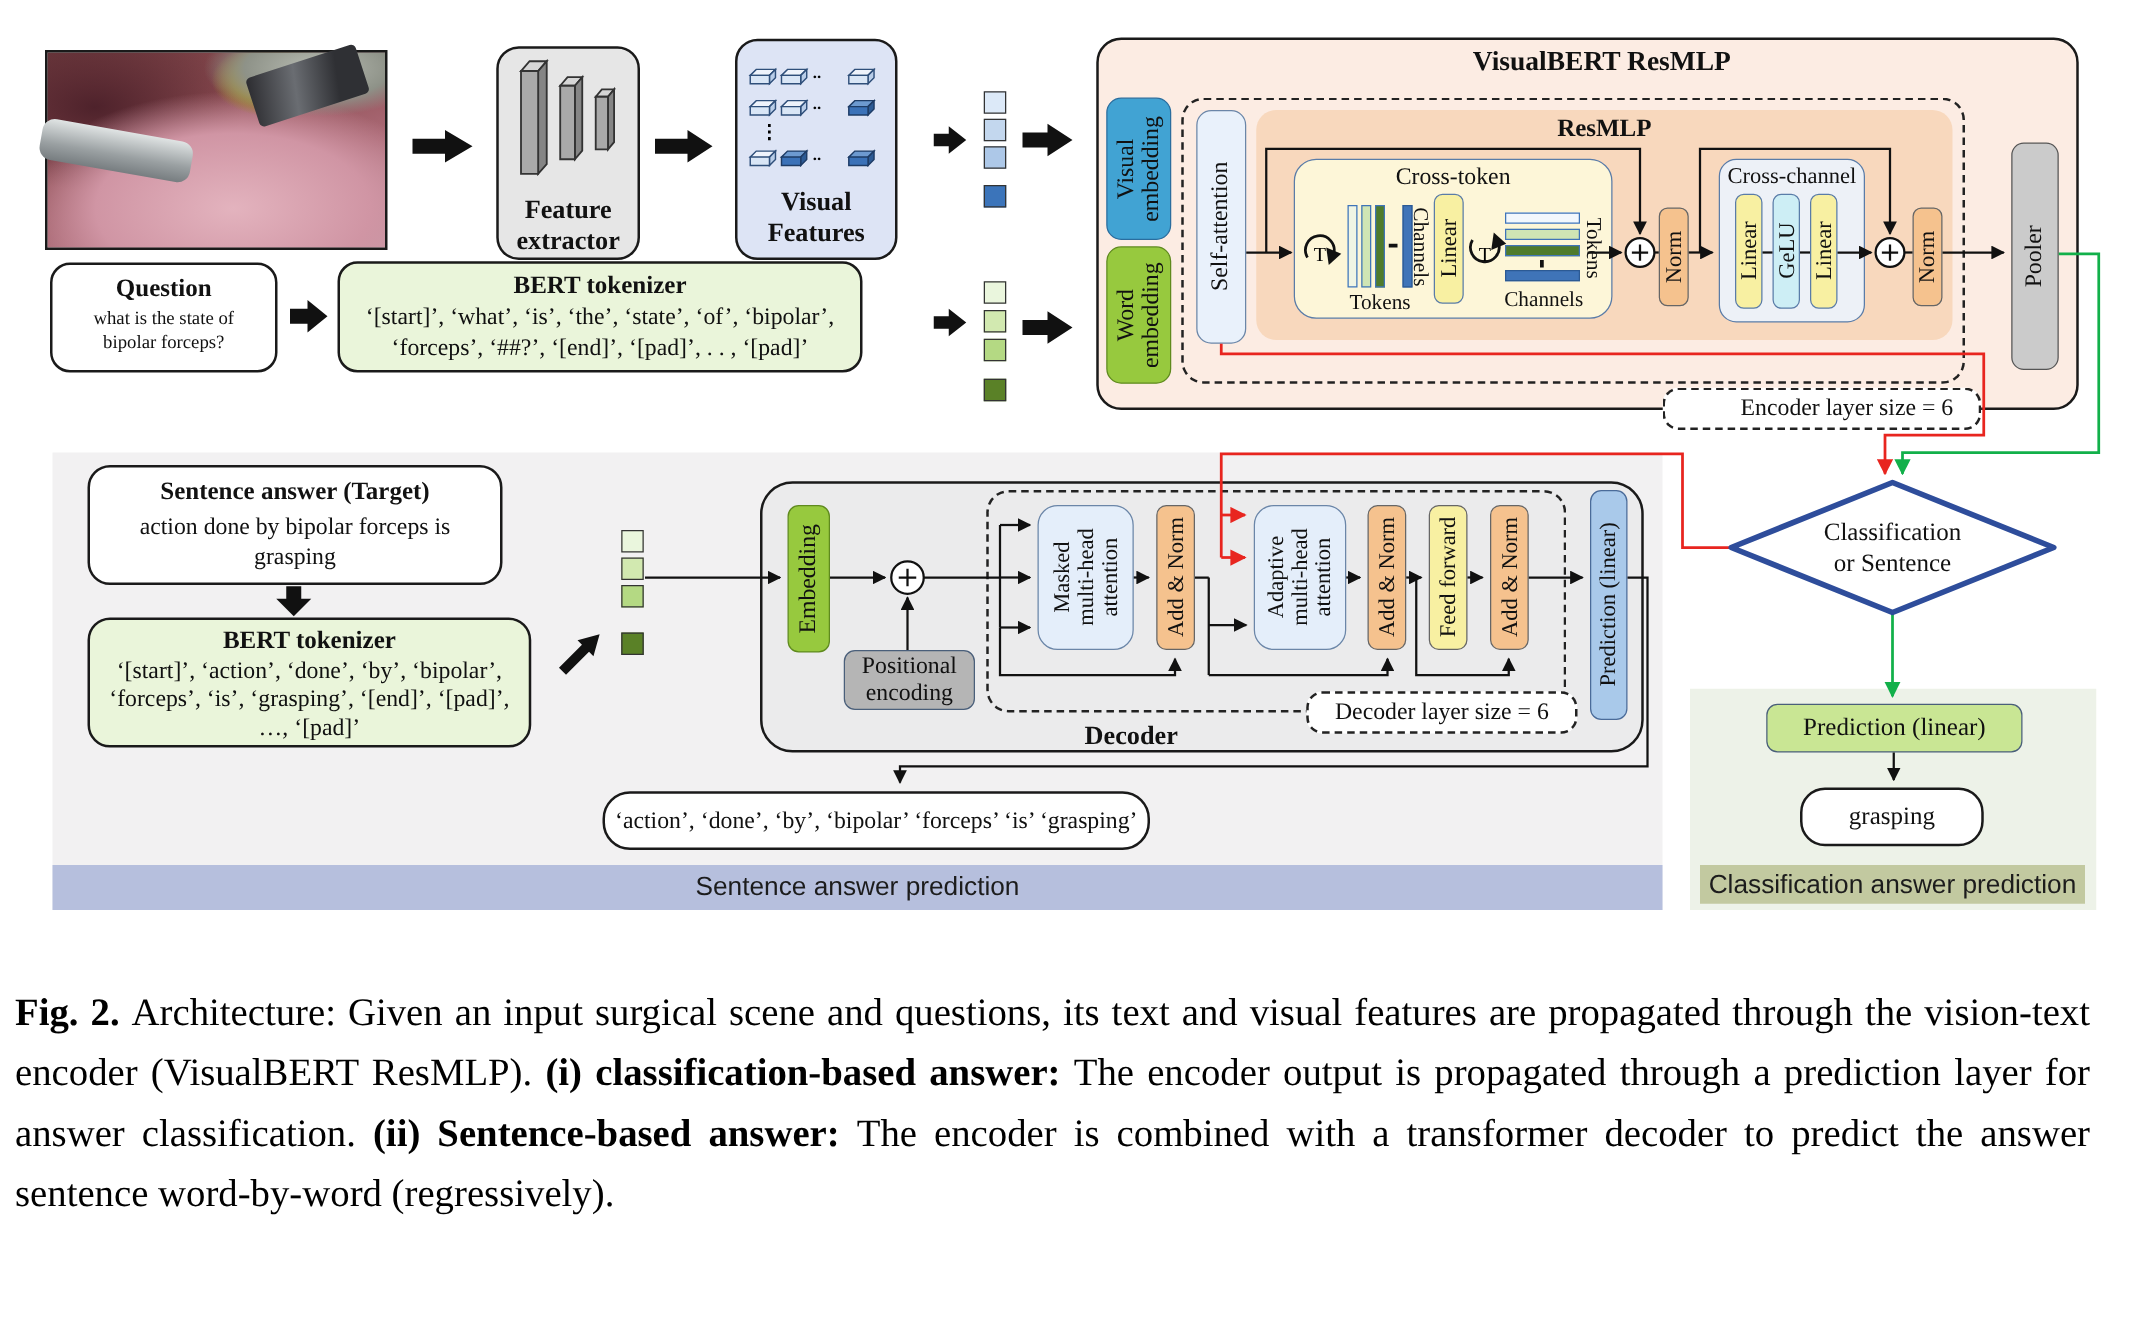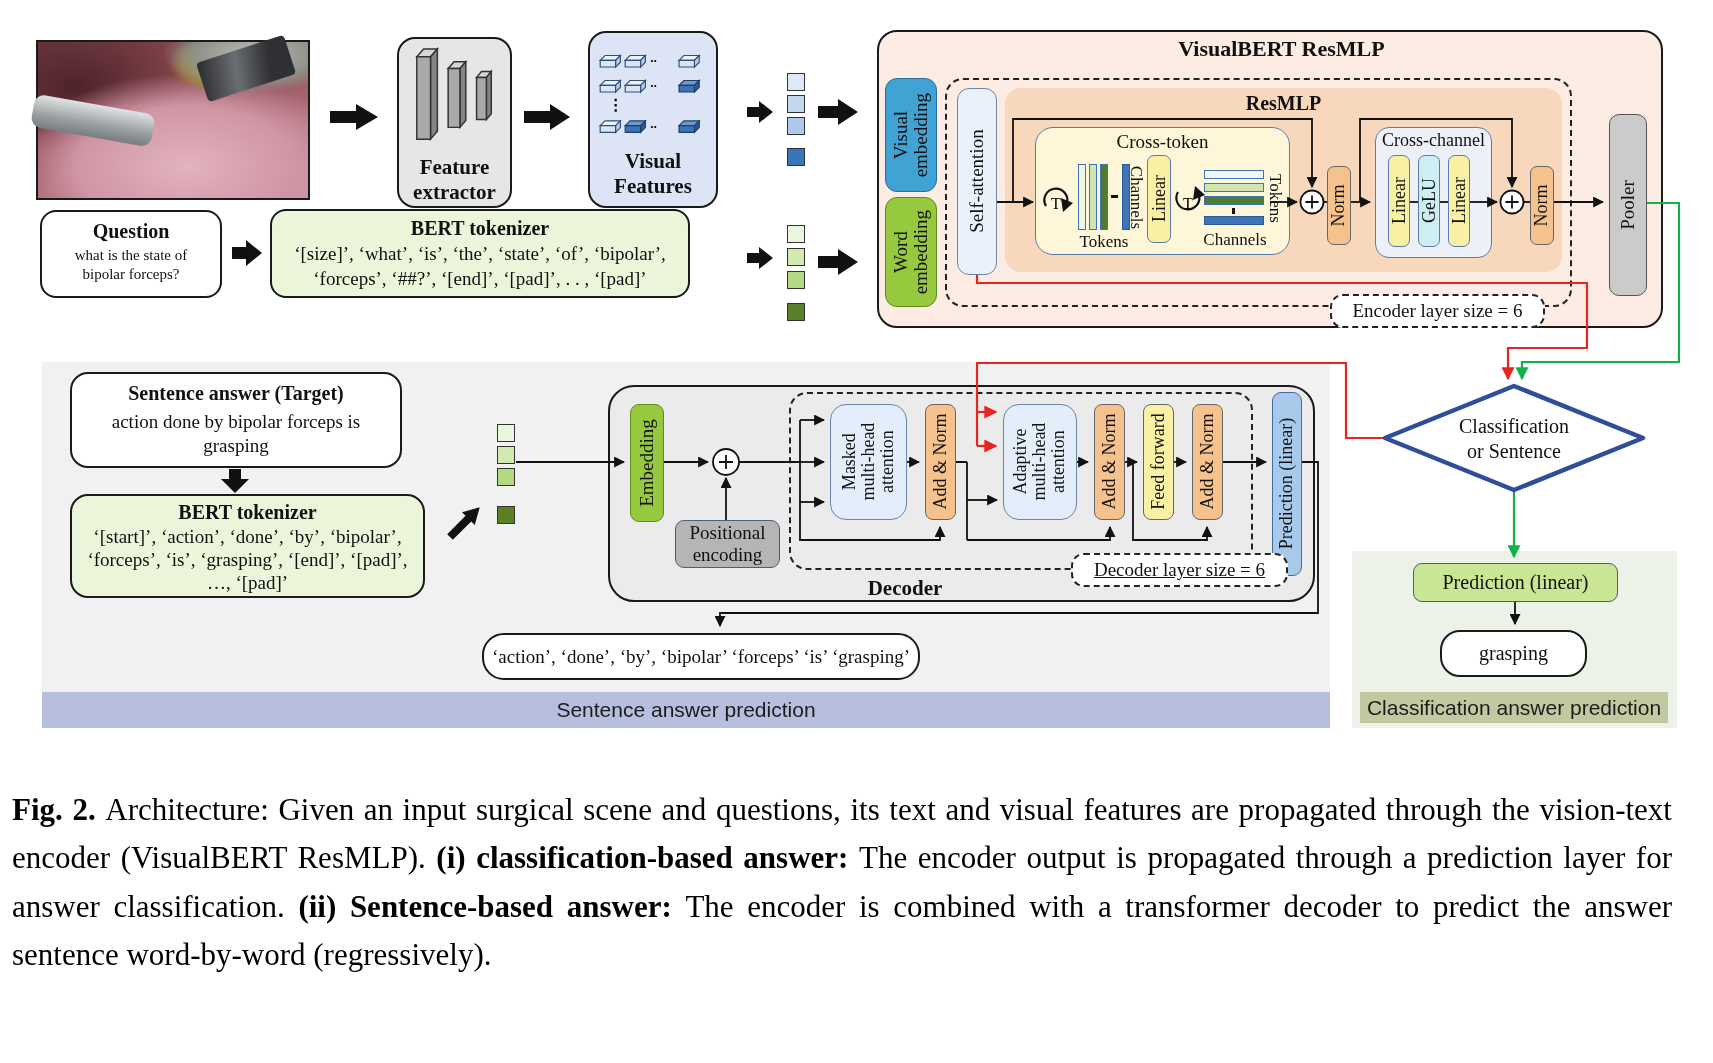--- a/index.html
+++ b/index.html
@@ -122,21 +122,21 @@
   <div class="tok" style="left:787px;top:303px;background:#5a8127;"></div>
 
   <div class="box" style="left:40px;top:210px;width:182px;height:88px;border-radius:16px;">
     <div class="abs ctr bold" style="left:0;top:8px;width:100%;font-size:20px;">Question</div>
     <div class="abs ctr pre" style="left:0;top:34px;width:100%;font-size:15px;line-height:1.25;">what is the state of
 bipolar forceps?</div>
   </div>
 
   <div class="box" style="left:270px;top:209px;width:420px;height:89px;background:#eaf5da;border-radius:16px;">
     <div class="abs ctr bold" style="left:0;top:6px;width:100%;font-size:20px;">BERT tokenizer</div>
-    <div class="abs ctr" style="left:0;top:32px;width:100%;font-size:19px;">‘[size]’, ‘what’, ‘is’, ‘the’, ‘state’, ‘of’, ‘bipolar’,</div>
+    <div class="abs ctr" style="left:0;top:32px;width:100%;font-size:19px;">‘[start]’, ‘what’, ‘is’, ‘the’, ‘state’, ‘of’, ‘bipolar’,</div>
     <div class="abs ctr" style="left:0;top:57px;width:100%;font-size:19px;">‘forceps’, ‘##?’, ‘[end]’, ‘[pad]’, . . , ‘[pad]’</div>
   </div>
 
   <div class="box" style="left:877px;top:30px;width:786px;height:298px;background:#fcece3;border-radius:20px;"></div>
   <div class="abs ctr bold" style="left:877px;top:36px;width:786px;font-size:22px;padding-left:23px;">VisualBERT ResMLP</div>
 
   <div class="box thin" style="left:885px;top:78px;width:52px;height:114px;background:#41a3d3;border-color:#2a6d9e;border-radius:12px;">
     <div class="vwrap">
         <div class="vt" style="font-size:19px;">Visual
 embedding</div>
@@ -226,21 +226,21 @@
         <div class="vt" style="font-size:18px;">Norm</div>
       </div>
   </div>
 
   <div class="box thin" style="left:1609px;top:114px;width:38px;height:182px;background:#cbcbcb;border-color:#555;border-radius:10px;">
     <div class="vwrap">
         <div class="vt" style="font-size:19px;">Pooler</div>
       </div>
   </div>
 
-  <div class="sizelabel" style="left:1330px;top:294px;width:211px;height:30px;">Encoder layer size = 6</div>
+  <div class="sizelabel" style="left:1330px;top:310px;width:211px;height:30px;padding-left:40px;">Encoder layer size = 6</div>
 
   <div class="abs" style="left:42px;top:362px;width:1288px;height:366px;background:#f2f1f2;"></div>
   <div class="banner" style="left:42px;top:692px;width:1288px;height:36px;background:#b6bfdd;">Sentence answer prediction</div>
 
   <div class="box" style="left:70px;top:372px;width:332px;height:96px;border-radius:18px;">
     <div class="abs ctr bold" style="left:0;top:8px;width:100%;font-size:20px;">Sentence answer (Target)</div>
     <div class="abs ctr pre" style="left:0;top:36px;width:100%;font-size:19px;line-height:1.25;">action done by bipolar forceps is
 grasping</div>
   </div>
 
@@ -306,21 +306,21 @@
         <div class="vt" style="font-size:18px;">Add &amp; Norm</div>
       </div>
   </div>
 
   <div class="box thin" style="left:1272px;top:392px;width:30px;height:184px;background:#a9c9ea;border-color:#4a6b99;border-radius:9px;">
     <div class="vwrap">
         <div class="vt" style="font-size:18px;">Prediction (linear)</div>
       </div>
   </div>
 
-  <div class="sizelabel" style="left:1071px;top:553px;width:213px;height:30px;text-decoration:underline;">Decoder layer size = 6</div>
+  <div class="sizelabel" style="left:1045px;top:553px;width:213px;height:30px;">Decoder layer size = 6</div>
 
   <div class="box" style="left:482px;top:633px;width:438px;height:47px;border-radius:22px;">
     <div class="abs ctr" style="inset:0;font-size:19px;">‘action’, ‘done’, ‘by’, ‘bipolar’ ‘forceps’ ‘is’ ‘grasping’</div>
   </div>
 
   <div class="abs" style="left:1352px;top:551px;width:325px;height:177px;background:#edf2e8;"></div>
   <div class="banner" style="left:1360px;top:692px;width:308px;height:31px;background:#c2c9a0;">Classification answer prediction</div>
 
   <div class="box thin" style="left:1413px;top:563px;width:205px;height:39px;background:#c9e694;border-color:#4a5f7a;border-radius:9px;">
     <div class="abs ctr" style="inset:0;font-size:20px;">Prediction (linear)</div>

